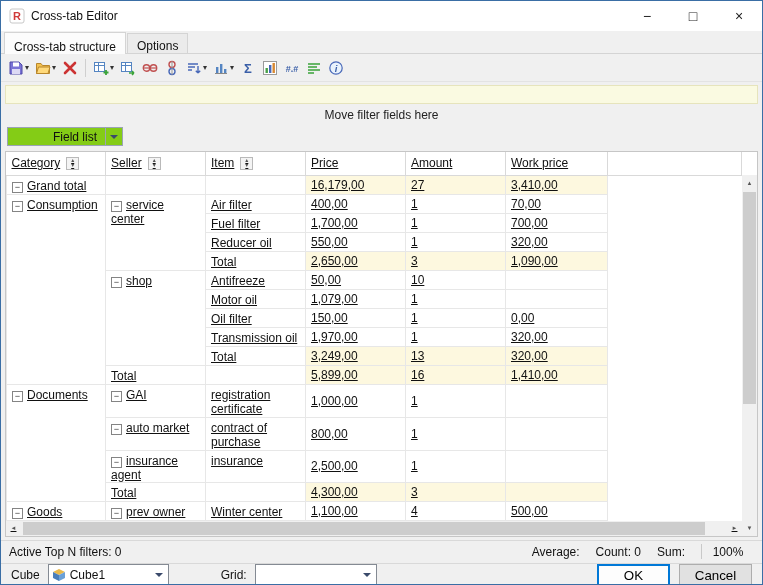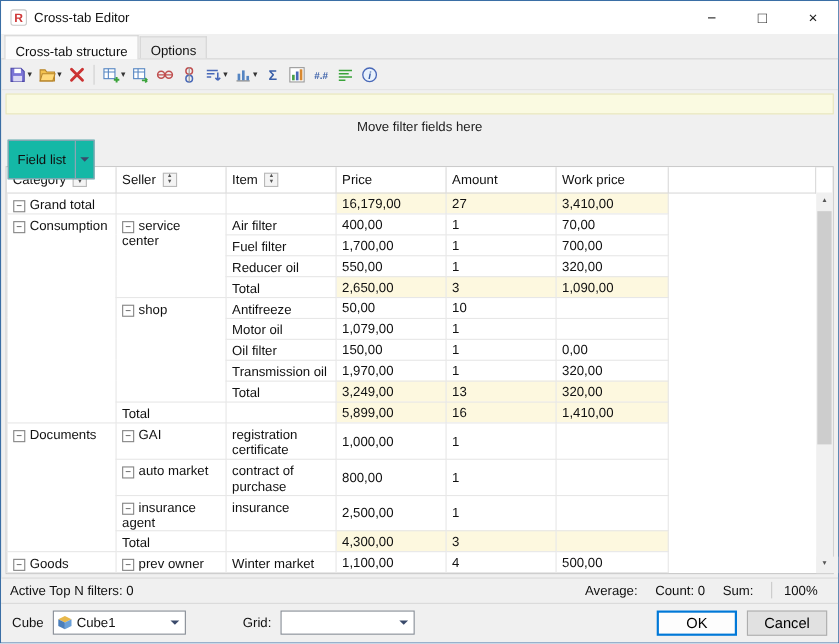--- a/index.html
+++ b/index.html
@@ -25,30 +25,30 @@
   .tb-ic svg{display:block;}
   .tb-arrow{font-size:8px;color:#333;margin-left:1px;}
   .tb-sep{width:1px;height:18px;background:#cfcfcf;margin:0 4px;}
 
   
   .filter-strip{height:19px;margin:3px 4px 0;background:var(--filter-bg,#fafae1);border:1px solid #e6e4bc;flex:0 0 auto;}
   .filter-hint{height:22px;display:flex;align-items:center;justify-content:center;flex:0 0 auto;color:#222;}
 
   
   .field-row{height:24px;margin:0 4px;position:relative;flex:0 0 auto;}
-  .fbtn{position:absolute;top:1px;height:36px;display:flex;align-items:stretch;border:1px solid #9aa3b5;background:#14b8a6;}
+  .fbtn{position:absolute;top:1px;height:19px;display:flex;align-items:stretch;border:1px solid #9aa3b5;background:#84cc16;padding-left:37px;}
   .fbtn .flabel{display:flex;align-items:center;padding:0 8px;}
   .fbtn .fdrop{display:flex;align-items:center;justify-content:center;width:17px;border-left:1px solid #9aa3b5;}
   #field-list-btn{left:2px;}
   #indicators-btn{left:303px;}
   .tri{width:0;height:0;border-left:4px solid transparent;border-right:4px solid transparent;border-top:4px solid #3a4a6b;}
 
   
   .gridwrap{margin:1px 4px 0;border:1px solid #c6c6c6;background:#fff;display:flex;flex:0 0 auto;}
-  .gleft{flex:1;display:flex;min-width:0;}
+  .gleft{flex:1;display:flex;flex-direction:column;min-width:0;text-decoration:underline;}
   table{border-collapse:collapse;table-layout:fixed;width:735px;}
   th{height:23px;font-weight:normal;text-align:left;padding:0 5px;border:1px solid #d9d9d9;border-top:none;background:#fff;}
   th:first-child{border-left:none;}
   .thwrap{display:flex;align-items:center;}
   .sortbox{display:inline-flex;flex-direction:column;align-items:center;justify-content:center;margin-left:6px;border:1px solid #b9b9b9;background:#f4f4f4;width:13px;height:13px;line-height:1;}
   .sortbox span{font-size:6px;line-height:5px;color:#555;}
   td{height:19px;padding:0 5px;border:1px solid #e7e7e7;line-height:14px;vertical-align:middle;background:#fff;}
   td.rowhdr{vertical-align:top;padding-top:3px;}
   td.val{text-align:left;}
   td.val.total{background:var(--total-bg,#fdf8df);}
@@ -418,21 +418,21 @@
               <td class="rowhdr"><span>Total</span></td>
               <td class="rowhdr"><span></span></td>
               <td class="val total">4,300,00</td>
               <td class="val total">3</td>
               <td class="val total"></td>
               <td class="pad"></td>
             </tr>
             <tr>
               <td class="rowhdr"><span class="collapse">−</span><span>Goods</span></td>
               <td class="rowhdr"><span class="collapse">−</span><span>prev owner</span></td>
-              <td class="rowhdr"><span>Winter market</span></td>
+              <td class="rowhdr"><span>Winter center</span></td>
               <td class="val">1,100,00</td>
               <td class="val">4</td>
               <td class="val">500,00</td>
               <td class="pad"></td>
             </tr>
           </tbody>
       </table>
       <div class="hscroll">
         <div class="sb-btn">◄</div>
         <div class="htrack">

